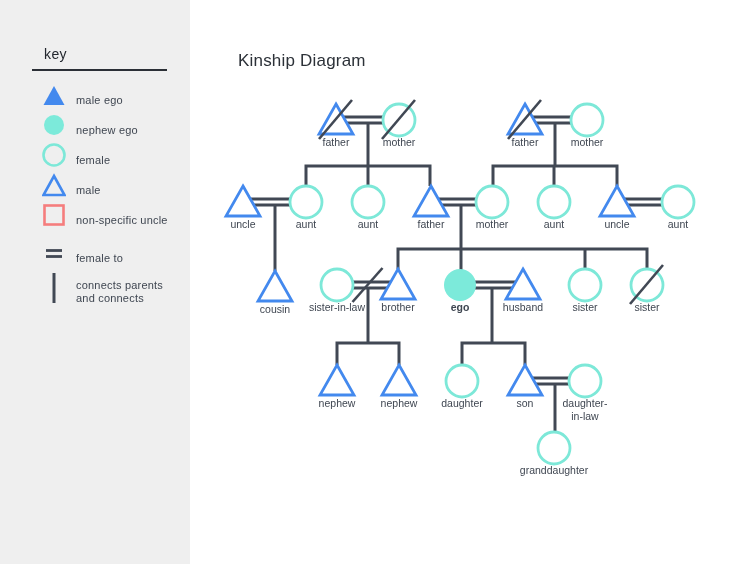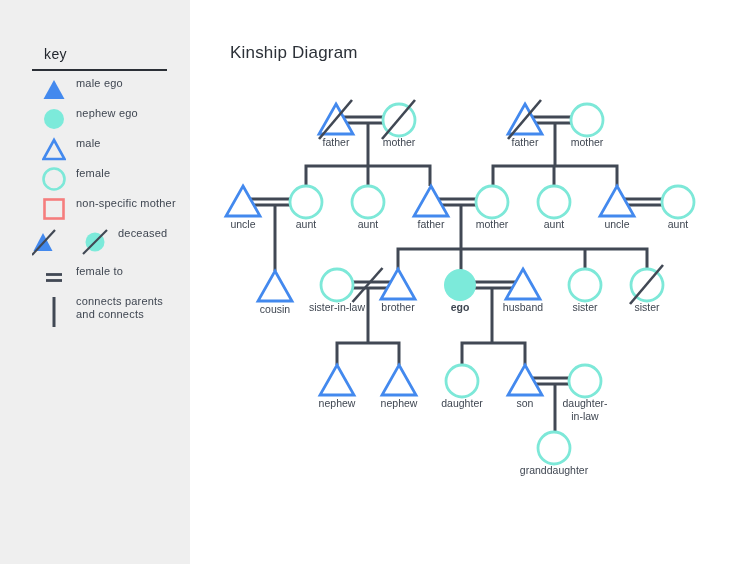--- a/index.html
+++ b/index.html
@@ -9,29 +9,29 @@
   *{box-sizing:border-box}
   body{margin:0;width:730px;height:564px;overflow:hidden;
        font-family:"Liberation Sans",sans-serif;background:#fff;}
   .screen{position:relative;width:730px;height:564px;background:var(--canvas-bg)}
   svg#diagram{position:absolute;left:0;top:0;display:block}
   .sidebar{position:absolute;left:0;top:0;width:190px;height:564px;
            background:var(--sidebar-bg);padding:46px 0 16px 32px;z-index:2}
   .key-heading{font-size:14px;font-weight:400;color:#23272e;margin:0 0 0 12px;letter-spacing:.4px}
   .key-rule{width:135px;height:2px;background:#2b2f36;margin-top:7px}
   .key-rows{margin-top:6px}
-  .key-row{display:flex;align-items:flex-start;height:30px}
+  .key-row{display:flex;align-items:flex-end;height:30px}
   .sym{width:44px;flex:none;display:flex;justify-content:center;align-items:center}
   .row-deceased .sym{width:86px;justify-content:flex-start}
   .key-label{font-size:11px;color:var(--text);line-height:13px;letter-spacing:.2px}
   .row-married{margin-top:8px}
   .row-divorced{margin-top:6px}
   .row-parents{height:40px;margin-top:0}
   .row-siblings{margin-top:6px}
-  .title{position:absolute;left:230px;top:43px;margin:0;font-size:17px;font-weight:400;
+  .title{position:absolute;left:230px;top:43px;margin:8px;font-size:17px;font-weight:400;
          color:#2c3138;letter-spacing:.2px;z-index:2}
   .shape-stroke{fill:none;stroke-width:2.6}
 </style>
 </head>
 <body>
 
 <div class="screen">
 
   <svg id="diagram" width="730" height="564" viewBox="0 0 730 564">
       <line x1="368" y1="123" x2="368" y2="166" stroke="#414854" stroke-width="3"></line>
@@ -146,55 +146,44 @@
           <svg width="24" height="24" viewBox="0 0 24 24">
               <circle cx="12" cy="12" r="10" fill="var(--ego-fill)"></circle>
             </svg>
         </span>
         <span class="key-label">nephew ego</span>
       </div>
 
       <div class="key-row">
         <span class="sym">
           <svg width="24" height="24" viewBox="0 0 24 24">
+              <circle class="shape-stroke" cx="12" cy="12" r="10.5" stroke="var(--female)"></circle>
+            </svg>
+        </span>
+        <span class="key-label">female</span>
+      </div>
+
+      <div class="key-row">
+        <span class="sym">
+          <svg width="24" height="24" viewBox="0 0 24 24">
               <polygon class="shape-stroke" points="12,3 22.5,22 1.5,22" stroke="var(--male)"></polygon>
             </svg>
         </span>
         <span class="key-label">male</span>
       </div>
 
       <div class="key-row">
         <span class="sym">
           <svg width="24" height="24" viewBox="0 0 24 24">
-              <circle class="shape-stroke" cx="12" cy="12" r="10.5" stroke="var(--female)"></circle>
-            </svg>
-        </span>
-        <span class="key-label">female</span>
-      </div>
-
-      <div class="key-row">
-        <span class="sym">
-          <svg width="24" height="24" viewBox="0 0 24 24">
               <rect class="shape-stroke" x="2.5" y="2.5" width="19" height="19" stroke="var(--red)"></rect>
             </svg>
         </span>
-        <span class="key-label">non-specific mother</span>
-      </div>
-
-      <div class="key-row row-deceased">
-        <span class="sym">
-          <svg width="80" height="32" viewBox="0 0 80 32">
-            <polygon points="11,6 20.5,24 1.5,24" fill="var(--male)"></polygon>
-            <line x1="0" y1="28" x2="23" y2="3" stroke="var(--line)" stroke-width="2.2"></line>
-            <circle cx="63" cy="15" r="9.5" fill="var(--ego-fill)"></circle>
-            <line x1="51" y1="27" x2="75" y2="3" stroke="var(--line)" stroke-width="2.2"></line>
-          </svg>
-        </span>
-        <span class="key-label">deceased</span>
-      </div>
+        <span class="key-label">non-specific uncle</span>
+      </div>
+
 
       <div class="key-row row-married">
         <span class="sym">
           <svg width="20" height="24" viewBox="0 0 20 24">
             <line x1="2" y1="9.5" x2="18" y2="9.5" stroke="var(--line)" stroke-width="2.8"></line>
             <line x1="2" y1="15.5" x2="18" y2="15.5" stroke="var(--line)" stroke-width="2.8"></line>
           </svg>
         </span>
         <span class="key-label">female to</span>
       </div>

